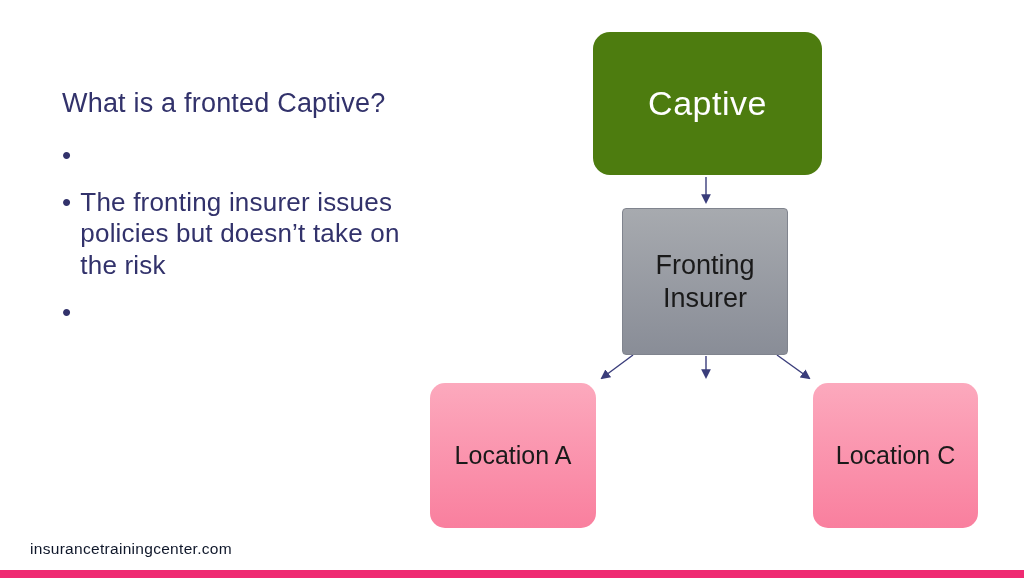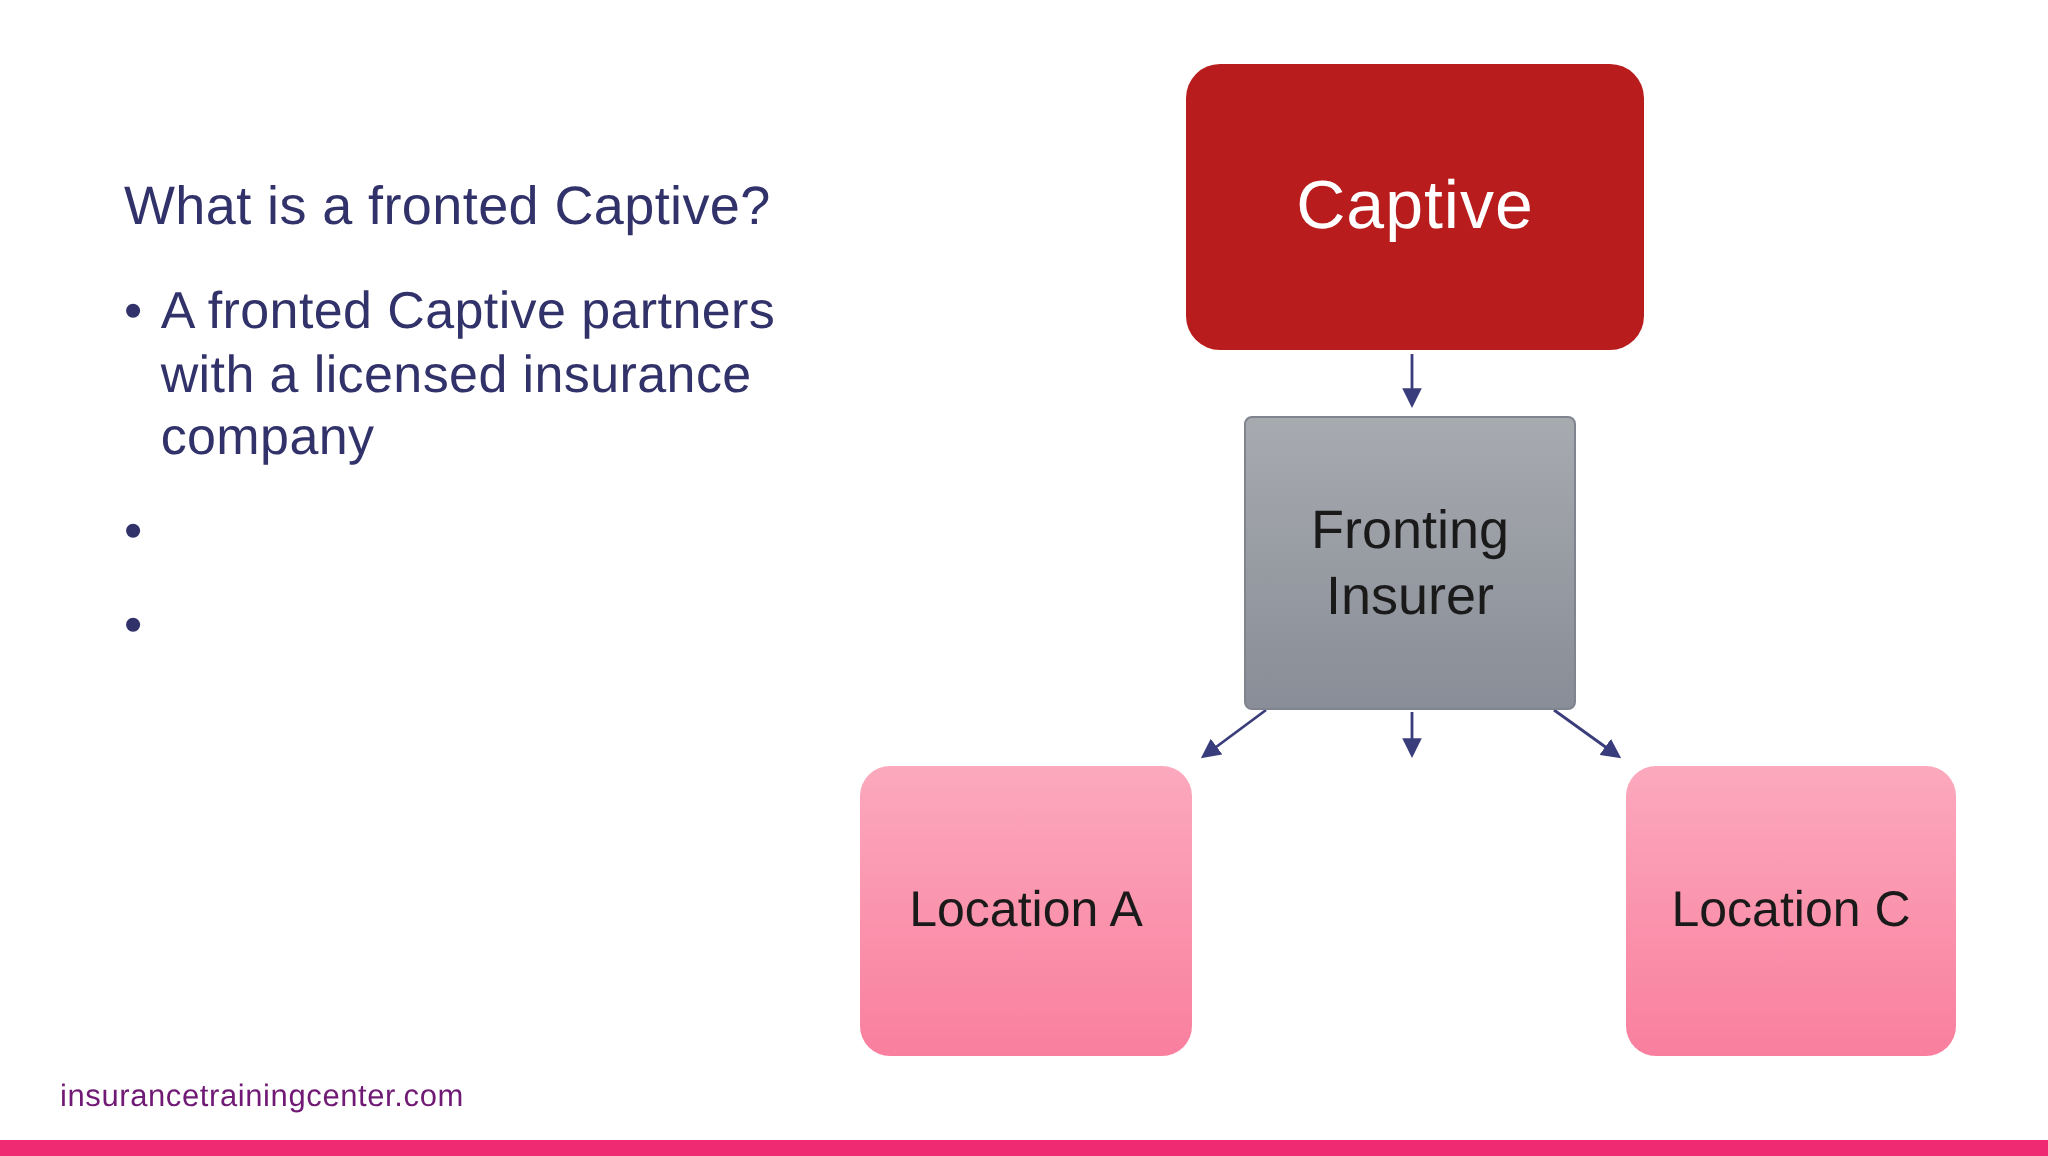--- a/index.html
+++ b/index.html
@@ -42,21 +42,21 @@
   .node {
     position: absolute;
     display: flex;
     align-items: center;
     justify-content: center;
     text-align: center;
     box-sizing: border-box;
   }
   .node-captive {
     left: 593px; top: 32px; width: 229px; height: 143px;
-    background: #b91c1c;
+    background: #4d7c0f;
     border-radius: 17px;
     color: #ffffff;
     font-size: 34px;
     letter-spacing: 0.5px;
   }
   .node-insurer {
     left: 622px; top: 208px; width: 166px; height: 147px;
     background: linear-gradient(180deg, #A7AAAF 0%, #898D97 100%);
     border: 1px solid #80848E;
     border-radius: 4px;
@@ -82,47 +82,47 @@
     width: 1024px; height: 578px;
     pointer-events: none;
   }
 
   
   .watermark {
     position: absolute;
     left: 30px;
     top: 540px;
     font-size: 15.5px;
-    color: #701a75;
+    color: #0f172a;
     letter-spacing: 0.3px;
   }
   .accent-bar {
     position: absolute;
     left: 0; bottom: 0;
     width: 1024px; height: 8px;
     background: #EF2A72;
   }
 </style>
 </head>
 <body>
 
 <div class="slide">
 
   <div class="text-panel">
     <div class="heading">What is a fronted Captive?</div>
 
     <div>
       <div class="bullet-item">
         <span class="bullet-dot">•</span>
-        <span class="pre">A fronted Captive partners
-with a licensed insurance
-company</span>
       </div>
       <div class="bullet-item">
         <span class="bullet-dot">•</span>
+        <span class="pre">The fronting insurer issues
+policies but doesn’t take on
+the risk</span>
       </div>
       <div class="bullet-item">
         <span class="bullet-dot">•</span>
       </div>
     </div>
   </div>
 
   <svg class="arrows" viewBox="0 0 1024 578" xmlns="http://www.w3.org/2000/svg">
     <defs>
       <marker id="arrowhead" viewBox="0 0 10 10" refX="8" refY="5" markerWidth="7" markerHeight="7" orient="auto-start-reverse">

